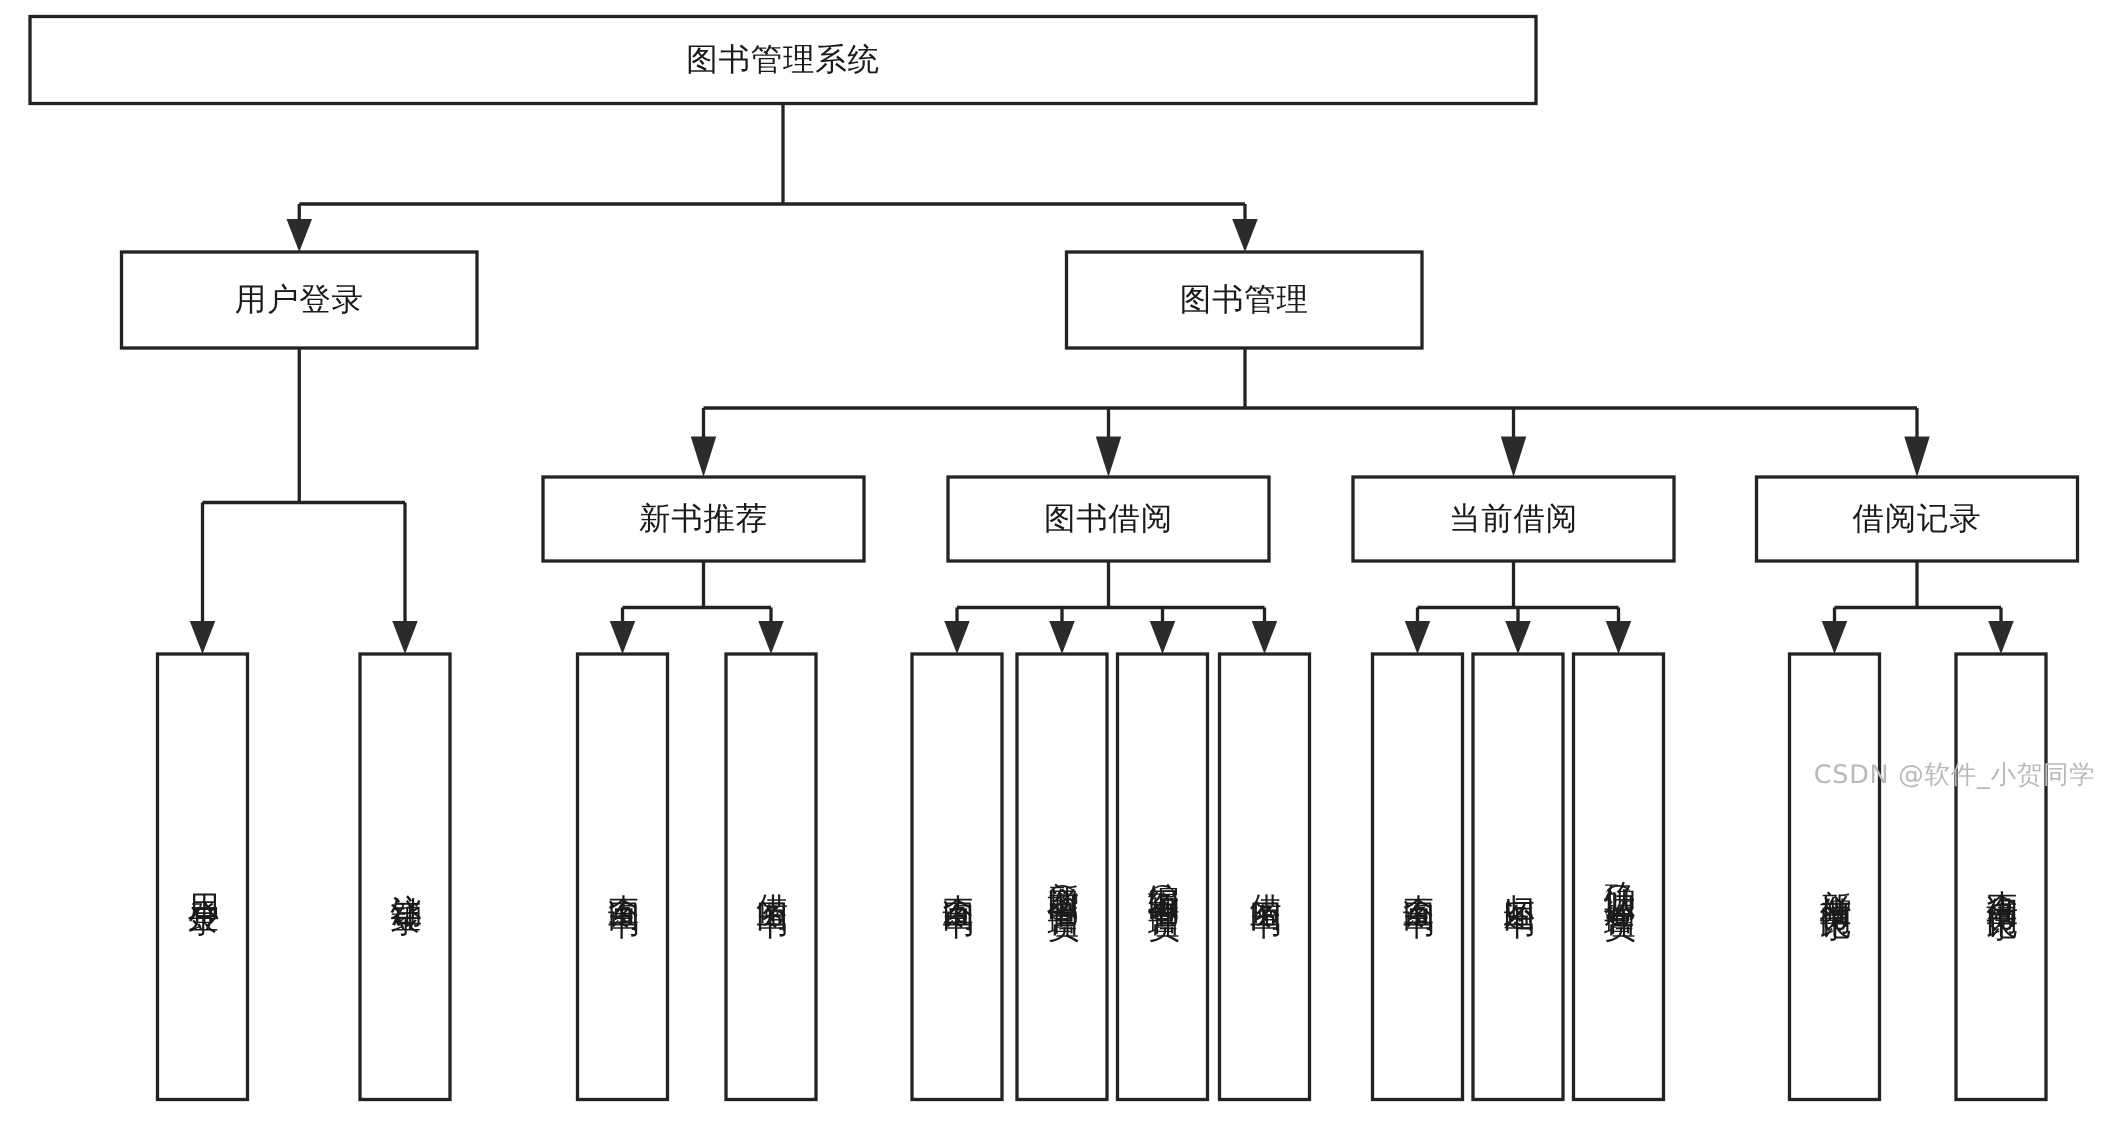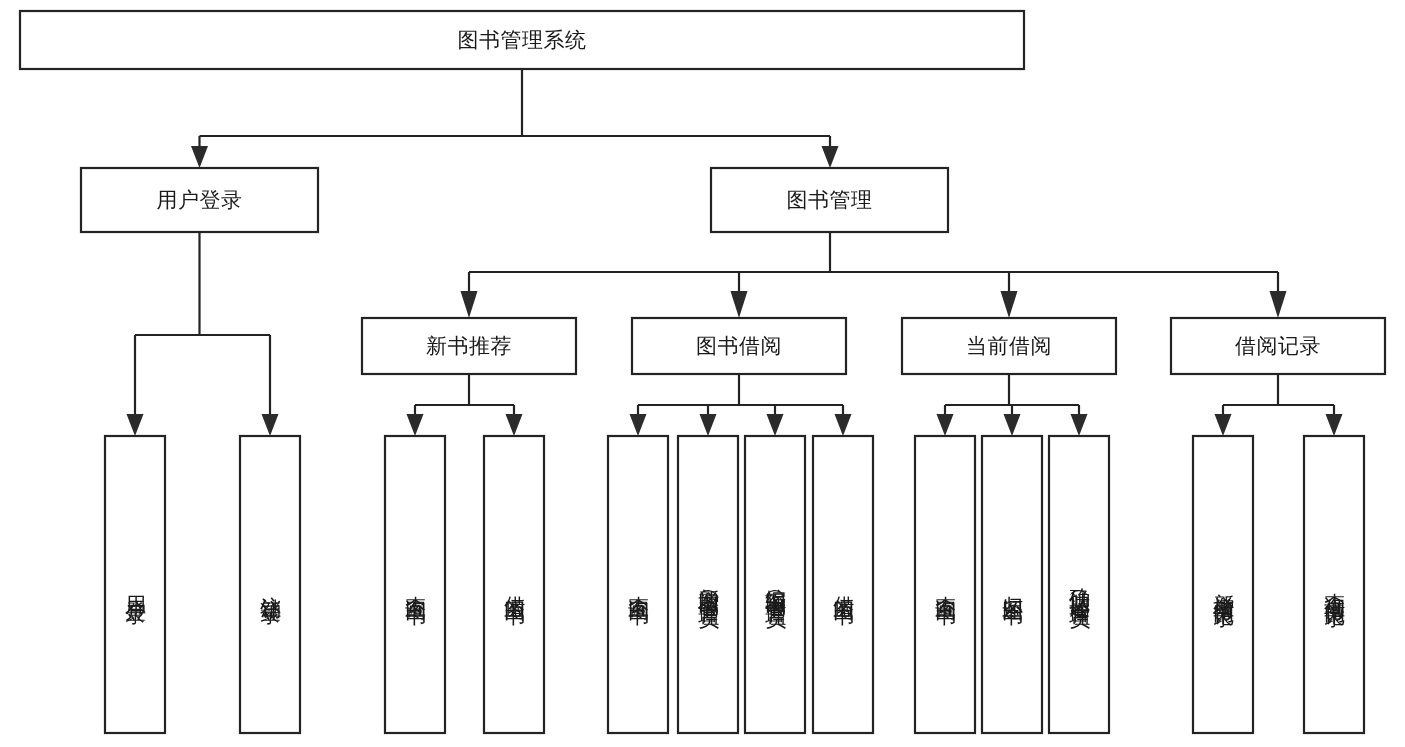--- a/index.html
+++ b/index.html
@@ -202,14 +202,15 @@
   <div class="leaf-label" style="left:745px; top:436px; width:60px; height:297px;">编辑图书（管理员）</div>
   <div class="leaf-label" style="left:813px; top:436px; width:60px; height:297px;">借阅图书</div>
 
   <div class="leaf-label" style="left:915px; top:436px; width:60px; height:297px;">查询图书</div>
   <div class="leaf-label" style="left:982px; top:436px; width:60px; height:297px;">归还图书</div>
   <div class="leaf-label" style="left:1049px; top:436px; width:60px; height:297px;">确认归还（管理员）</div>
 
   <div class="leaf-label" style="left:1193px; top:436px; width:60px; height:297px;">新增借阅记录</div>
   <div class="leaf-label" style="left:1304px; top:436px; width:60px; height:297px;">查询借阅记录</div>
 
+  <div class="watermark">CSDN @软件_小贺同学</div>
 
 </div>
 
 </body></html>

